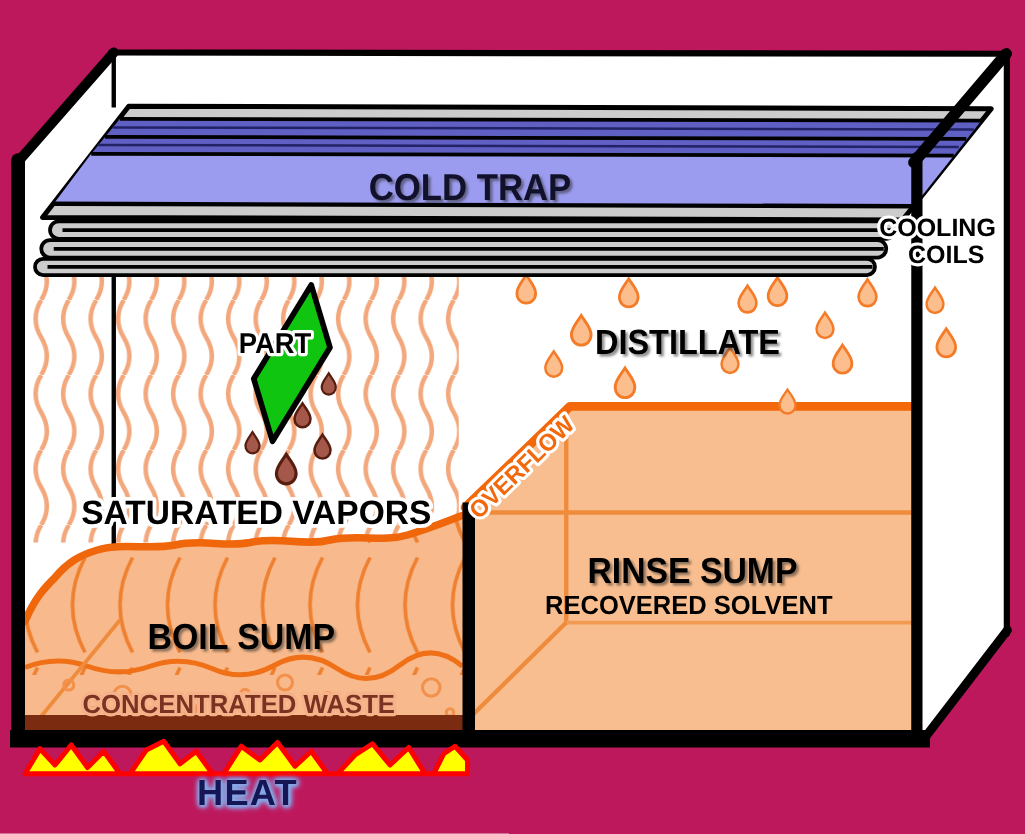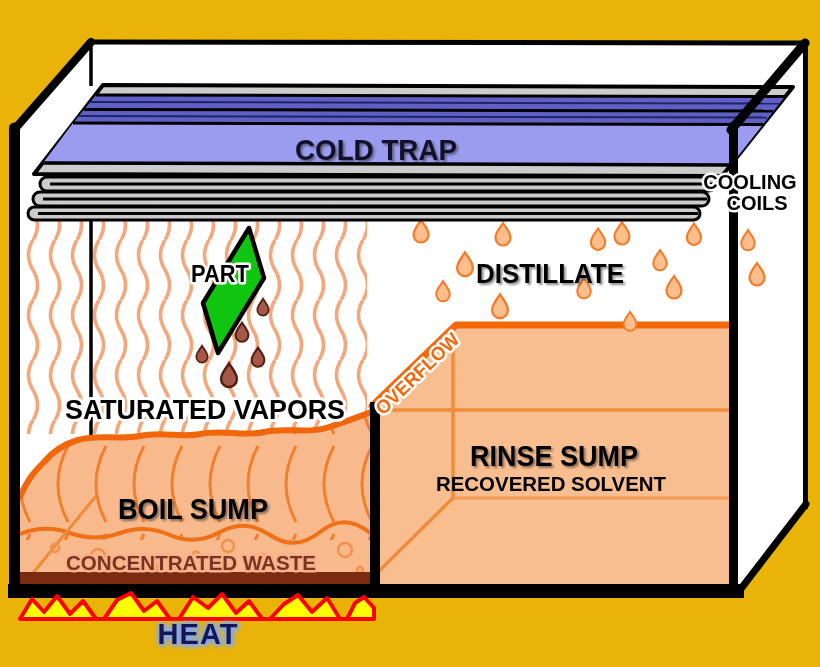--- a/index.html
+++ b/index.html
@@ -1,16 +1,16 @@
 <!DOCTYPE html>
 <html><head>
 <meta charset="utf-8">
 <style>
   html,body{margin:0;padding:0;background:#f4f4f5;}
-  .stage{position:relative;width:820px;height:667px;background:#eab308;overflow:hidden;}
+  .stage{position:relative;width:820px;height:667px;background:#be185d;overflow:hidden;}
   svg{display:block;}
   .lbl{font-family:"Liberation Sans",sans-serif;font-weight:bold;}
   .shadowed{filter:drop-shadow(2px 2px 1px rgba(45,45,45,0.55));}
   .halo{stroke:#ffffff;stroke-width:6px;paint-order:stroke;stroke-linejoin:round;}
   .halo-sm{stroke:#ffffff;stroke-width:5px;paint-order:stroke;stroke-linejoin:round;}
   .halo-warm{stroke:#f6b189;stroke-width:5px;paint-order:stroke;stroke-linejoin:round;}
   .heat-glow{filter:drop-shadow(0 0 2px #86a8e8) drop-shadow(0 0 2px #86a8e8) drop-shadow(1px 1px 1px #86a8e8);}
 </style>
 </head>
 <body>

